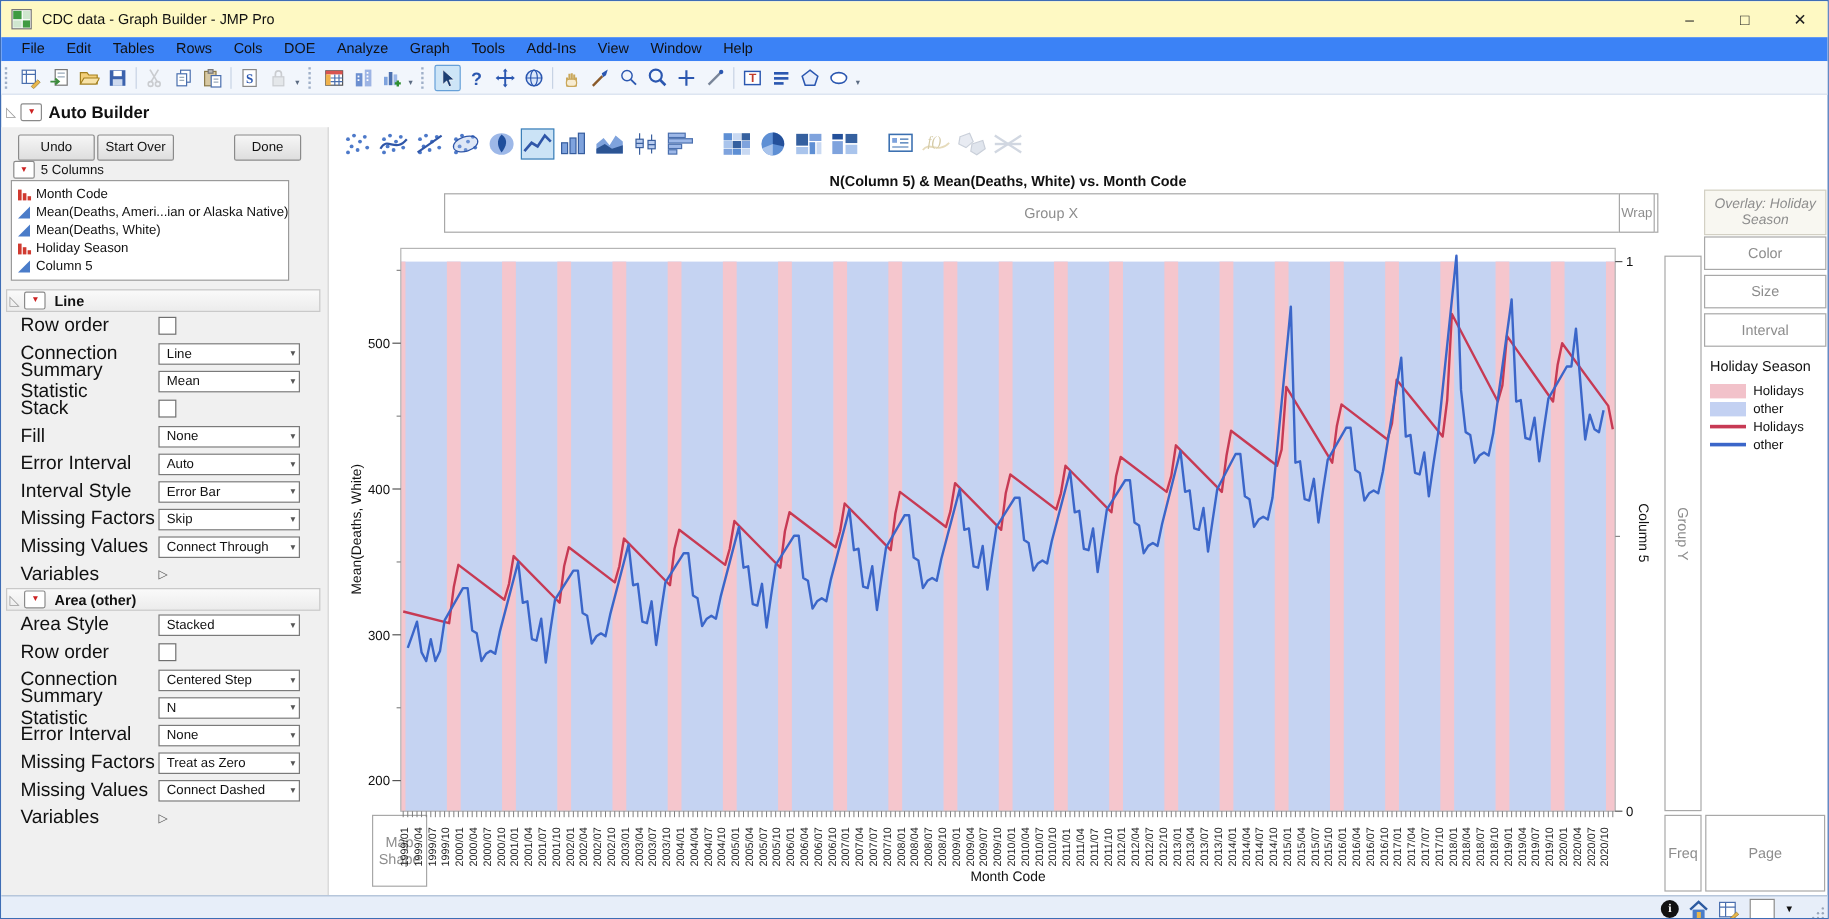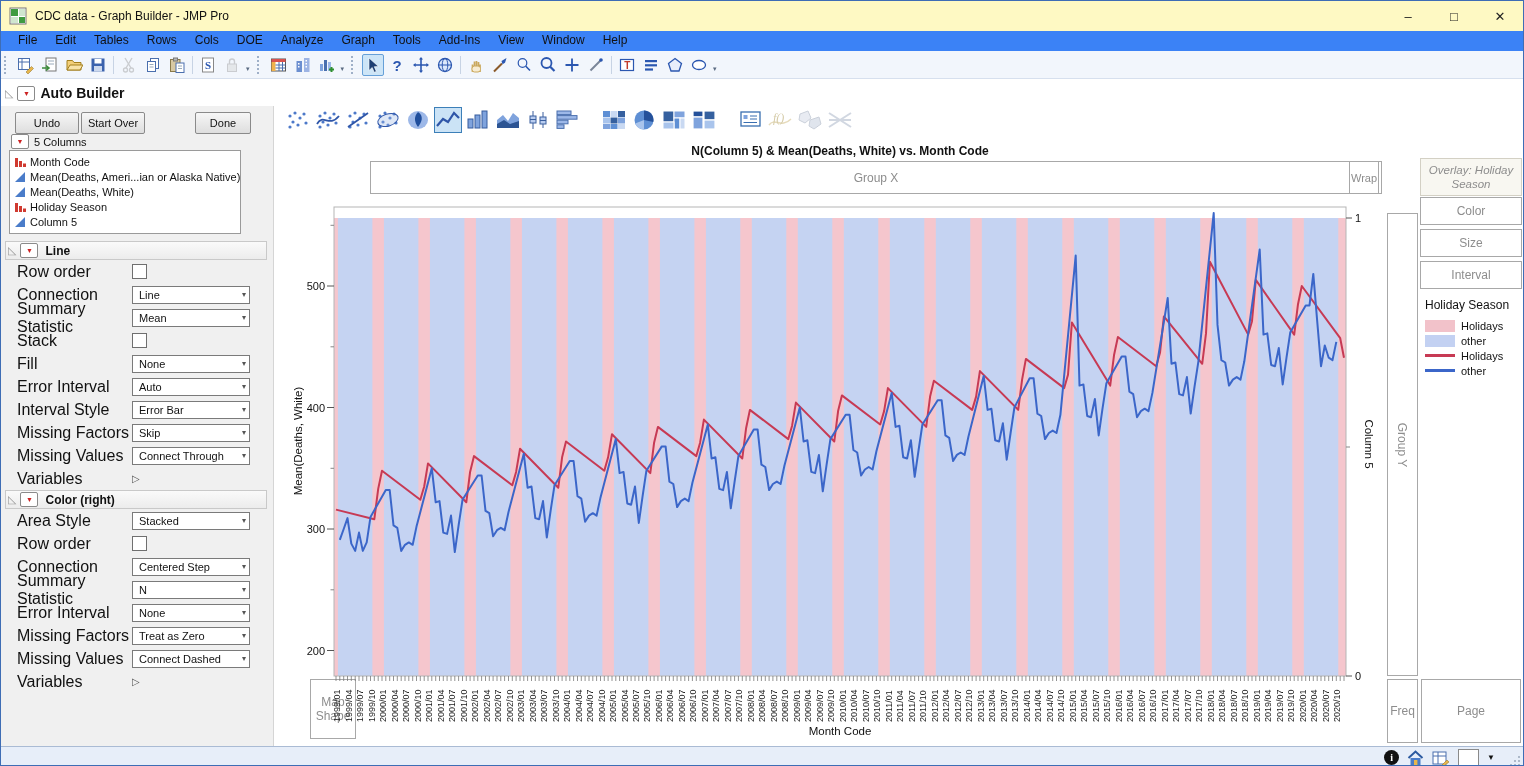--- a/index.html
+++ b/index.html
@@ -420,21 +420,21 @@
       </div>
       <div class="prow">
         <span class="plab">Variables</span>
         <span class="disc">▷</span>
       </div>
     </div>
   <div class="section" id="area-section" style="top:384px;">
       <div class="shead">
         <span class="coll">◺</span>
         <span class="rtri">▼</span>
-        <span class="stitle">Color (right)</span>
+        <span class="stitle">Area (other)</span>
       </div>
       <div class="prow">
         <span class="plab">Area Style</span>
         <span class="psel">
           <i>Stacked</i>
           <b>▾</b>
         </span>
       </div>
       <div class="prow">
         <span class="plab">Row order</span>

